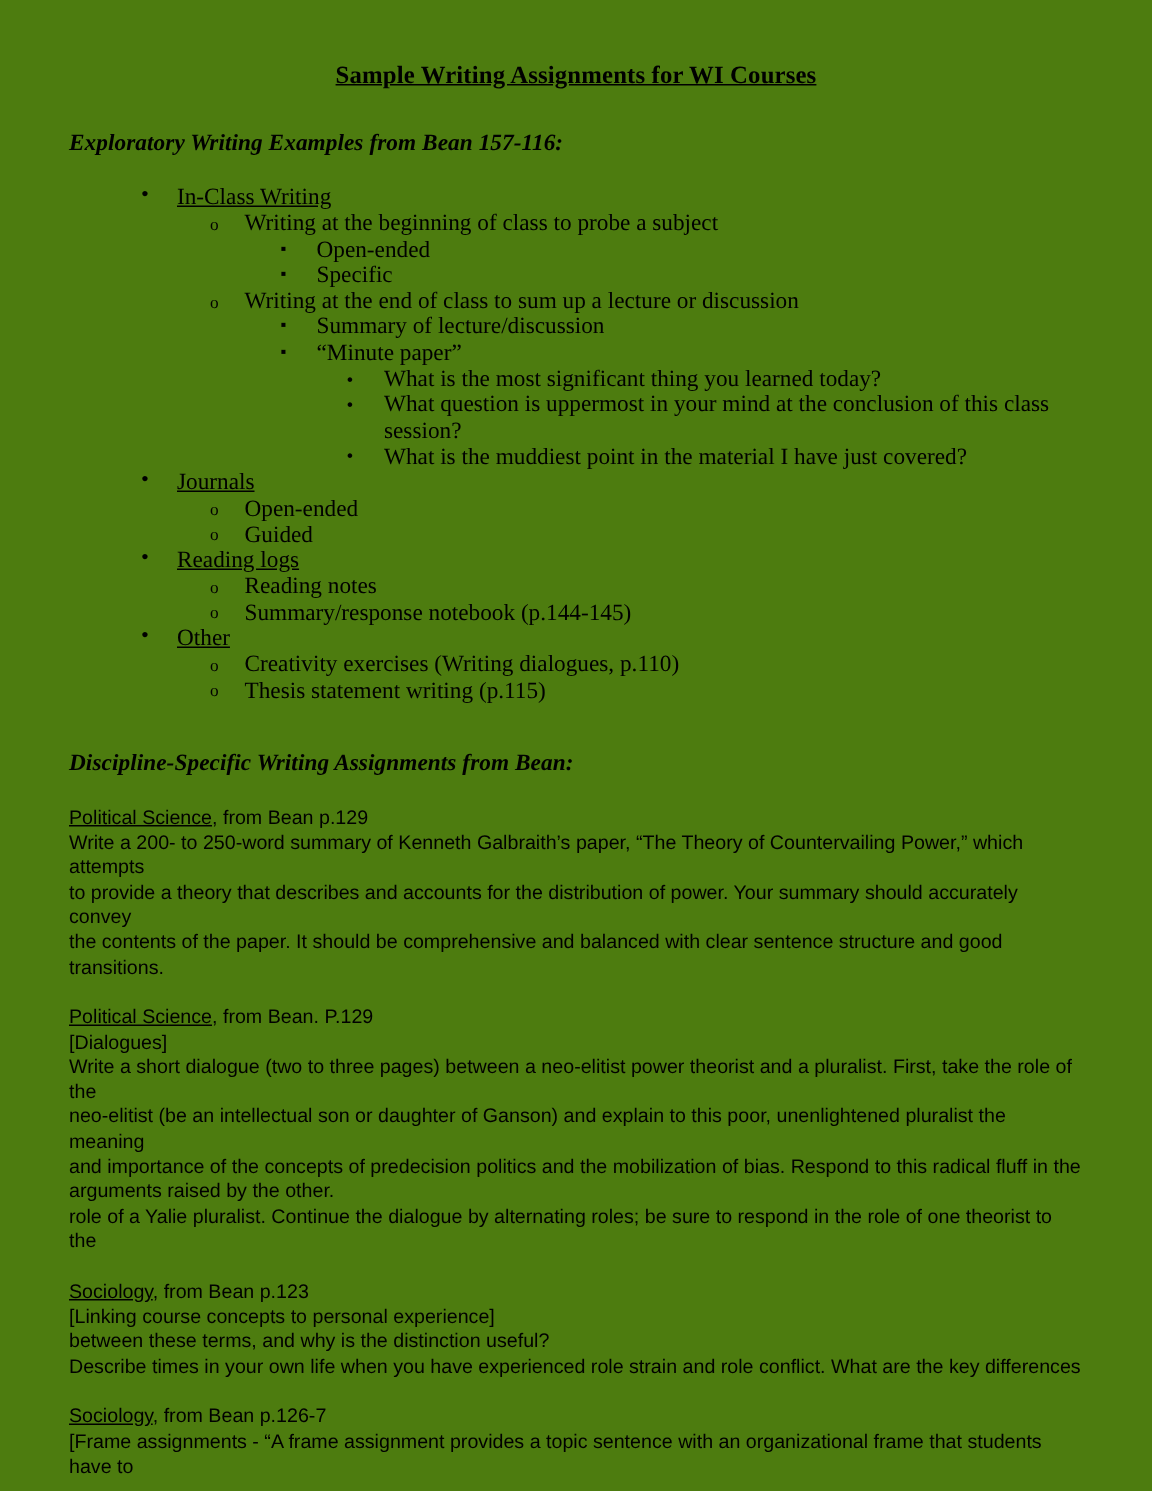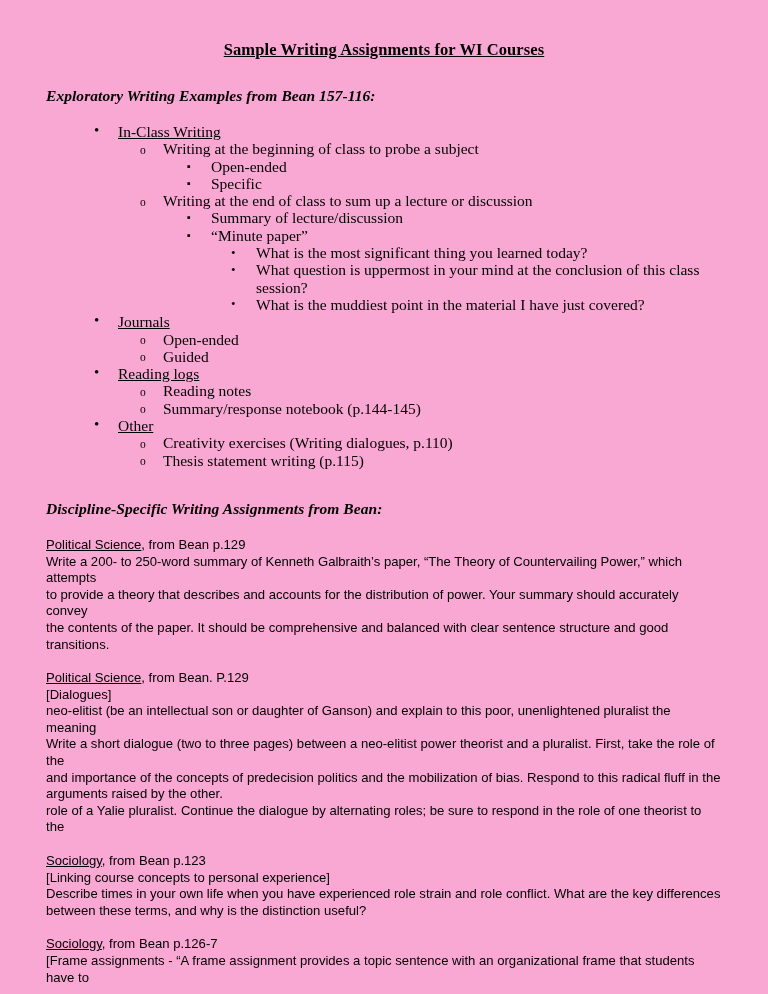--- a/index.html
+++ b/index.html
@@ -13,21 +13,21 @@
     overflow: hidden;
     color: #000000;
     -webkit-font-smoothing: antialiased;
   }
   .page {
     position: relative;
     width: 768px;
     height: 994px;
     box-sizing: border-box;
     padding: 0 46px;
-    background: #f9a8d4;
+    background: #4d7c0f;
   }
 
   
   .serif {
     font-family: "Liberation Serif", "DejaVu Serif", serif;
   }
   
   .sans {
     font-family: Liberation Sans, sans-serif;
   }
@@ -168,32 +168,32 @@
   <div class="block sans first">
     <span class="ln"><span class="u">Political Science</span><span>, from Bean p.129</span></span>
     <span class="ln">Write a 200- to 250-word summary of Kenneth Galbraith’s paper, “The Theory of Countervailing Power,” which attempts</span>
     <span class="ln">to provide a theory that describes and accounts for the distribution of power.  Your summary should accurately convey</span>
     <span class="ln">the contents of the paper.  It should be comprehensive and balanced with clear sentence structure and good transitions.</span>
   </div>
 
   <div class="block sans">
     <span class="ln"><span class="u">Political Science</span><span>, from Bean. P.129</span></span>
     <span class="ln">[Dialogues]</span>
+    <span class="ln">Write a short dialogue (two to three pages) between a neo-elitist power theorist and a pluralist.  First, take the role of the</span>
     <span class="ln">neo-elitist (be an intellectual son or daughter of Ganson) and explain to this poor, unenlightened pluralist the meaning</span>
-    <span class="ln">Write a short dialogue (two to three pages) between a neo-elitist power theorist and a pluralist.  First, take the role of the</span>
     <span class="ln">and importance of the concepts of predecision politics and the mobilization of bias.  Respond to this radical fluff in the</span>
     <span class="ln">arguments raised by the other.</span>
     <span class="ln">role of a Yalie pluralist.  Continue the dialogue by alternating roles; be sure to respond in the role of one theorist to the</span>
   </div>
 
   <div class="block sans">
     <span class="ln"><span class="u">Sociology</span><span>, from Bean p.123</span></span>
     <span class="ln">[Linking course concepts to personal experience]</span>
+    <span class="ln">between these terms, and why is the distinction useful?</span>
     <span class="ln">Describe times in your own life when you have experienced role strain and role conflict.  What are the key differences</span>
-    <span class="ln">between these terms, and why is the distinction useful?</span>
   </div>
 
   <div class="block sans">
     <span class="ln"><span class="u">Sociology</span><span>, from Bean p.126-7</span></span>
     <span class="ln">[Frame assignments - “A frame assignment provides a topic sentence with an organizational frame that students have to</span>
 
   </div>
 
 </div>
 

